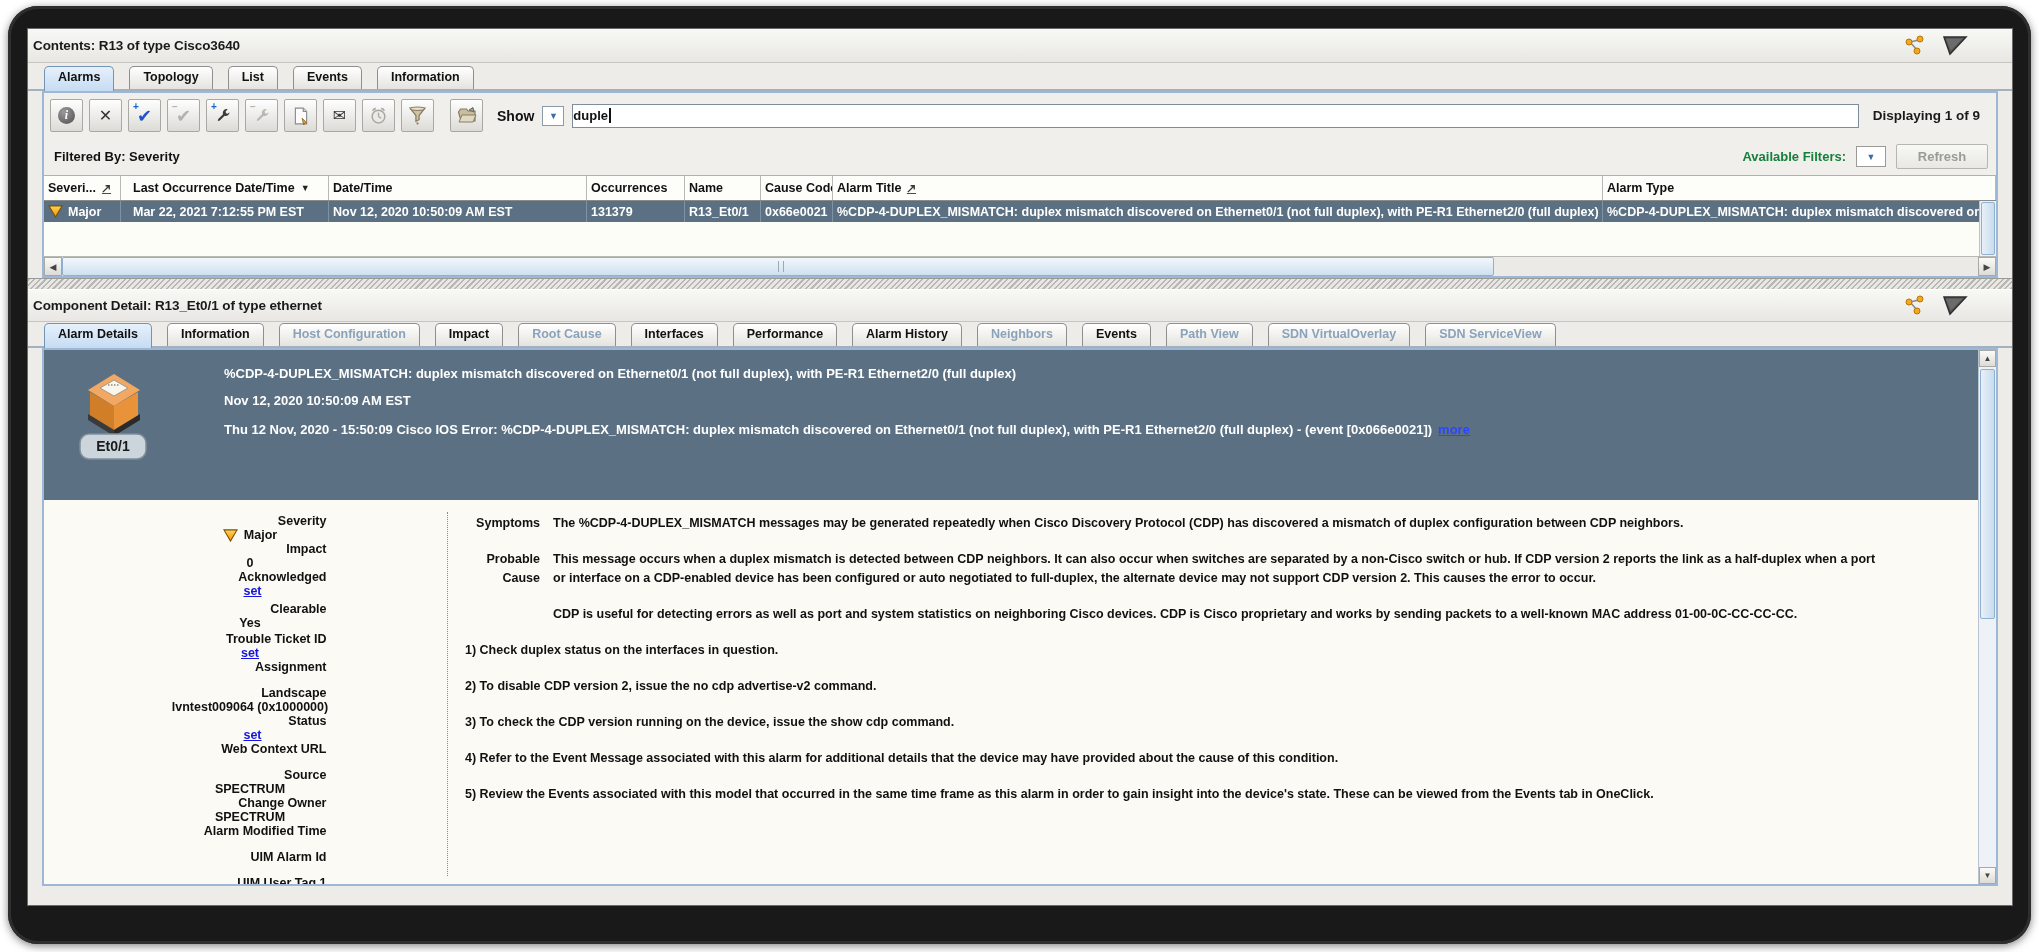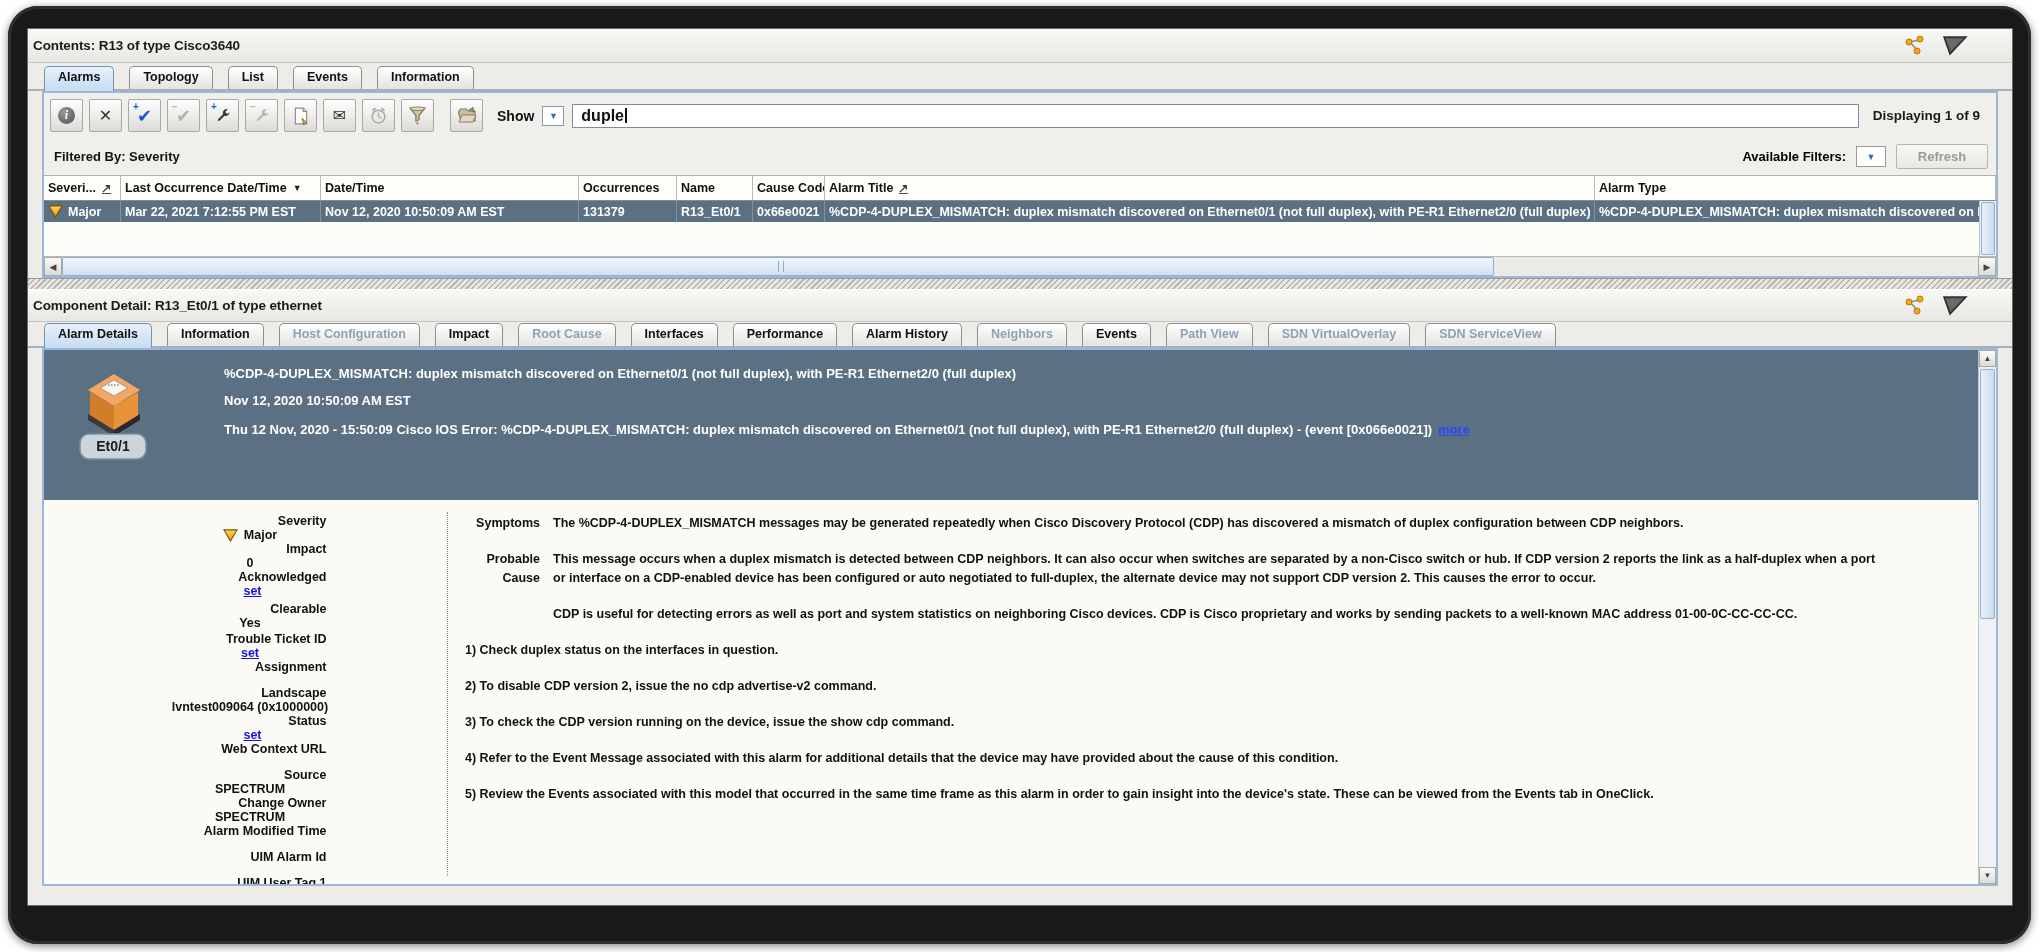--- a/index.html
+++ b/index.html
@@ -32,39 +32,39 @@
   .tbtn.dis .glyph { color:#b2b1ad; }
   .tbtn .badge { position:absolute; left:4px; top:1px; font-size:10px; font-weight:bold; color:#1166cc; }
   .tbtn.dis .badge { color:#b2b1ad; }
   .infocirc { width:17px; height:17px; border-radius:50%; background:radial-gradient(circle at 35% 30%,#9a9a9a,#4d4d4d); color:#fff; font-weight:bold; font-size:12px; font-family:"Liberation Serif",serif; display:flex; align-items:center; justify-content:center; font-style:italic; }
   .check { color:#2255cc !important; font-size:18px !important; }
   .tbtn.dis .check { color:#b2b1ad !important; }
   .gap { width:10px; flex:0 0 auto; }
   .showlbl { font-size:14px; font-weight:bold; color:#111; margin:0 8px 0 8px; }
   .ddbtn { width:22px; height:20px; border:1px solid #8a9aaa; background:#fff; display:flex; align-items:center; justify-content:center; margin-right:8px; flex:0 0 auto; }
   .ddbtn::after { content:"▼"; font-size:9px; color:#3a6ea5; }
-  .searchbox { height:24px; border:1px solid #7d8d9d; background:#fff; flex:1 1 auto; display:flex; align-items:center; padding:0 8px; font-size:16px; font-weight:bold; color:#111; }
+  .searchbox { height:24px; border:1px solid #7d8d9d; background:#fff; flex:1 1 auto; display:flex; align-items:center; padding:0 0; font-size:13px; font-weight:bold; color:#111; }
   .caret { display:inline-block; width:1.5px; height:15px; background:#111; margin-left:1px; }
   .displaying { font-size:13.5px; font-weight:bold; color:#1a1a1a; margin-left:14px; margin-right:8px; white-space:nowrap; }
 
   
   .filterbar { display:flex; align-items:center; padding:6px 8px 6px 10px; background:#f0efeb; }
   .filtered { font-size:13px; font-weight:bold; color:#111; }
-  .avail { font-size:13px; font-weight:bold; color:#000000; margin-left:auto; margin-right:10px; }
+  .avail { font-size:13px; font-weight:bold; color:#15803d; margin-left:auto; margin-right:10px; }
   .ddbtn2 { width:30px; height:21px; border:1px solid #9a9a96; background:#fff; display:flex; align-items:center; justify-content:center; margin-right:10px; }
   .ddbtn2::after { content:"▼"; font-size:9px; color:#3a6ea5; }
   .refreshbtn { width:92px; height:25px; border:1px solid #b5b5b1; background:linear-gradient(#f8f8f5,#e8e7e3); color:#9a9a96; font-size:13px; font-weight:bold; display:flex; align-items:center; justify-content:center; border-radius:2px; }
 
   
   .tablewrap { position:relative; background:#fdfdf8; border-top:1px solid #b0b0ac; }
   .thead { display:flex; height:25px; background:#fdfdfa; border-bottom:1px solid #8a8a86; }
   .th { display:flex; align-items:center; padding:0 4px; border-right:1px solid #b8b8b4; font-size:12.5px; font-weight:bold; color:#111; white-space:nowrap; overflow:hidden; }
   .th svg { margin-left:5px; flex:0 0 auto; }
   .sortdesc { font-size:9px; color:#222; margin-left:6px; }
-  .c0{width:77px;} .c1{width:200px;} .c2{width:258px;} .c3{width:98px;} .c4{width:76px;} .c5{width:72px;} .c6{width:770px;} .c7{flex:1;}
+  .c0{width:77px;} .c1{width:200px;margin-left:8px;} .c2{width:258px;} .c3{width:98px;} .c4{width:76px;} .c5{width:72px;} .c6{width:770px;} .c7{flex:1;}
   .trow { display:flex; height:21px; background:#5b7183; color:#fff; }
   .td { display:flex; align-items:center; padding:0 4px; border-right:1px solid #7e93a4; font-size:12.5px; font-weight:bold; white-space:nowrap; overflow:hidden; }
   .td .sevicon { margin-right:5px; flex:0 0 auto; }
   .tempty { height:34px; background:#fdfdf8; }
   .vscroll-t { position:absolute; right:0; top:25px; bottom:20px; width:17px; background:#eef2f6; border-left:1px solid #b8c4d0; }
   .vthumb-t { position:absolute; left:1px; right:1px; top:1px; bottom:1px; background:linear-gradient(90deg,#e8f0f8,#c8dcee); border:1px solid #8fb0d0; border-radius:2px; }
 
   .hscroll { position:relative; height:20px; background:#eceae6; border-top:1px solid #b8b8b4; display:flex; }
   .harrow { width:18px; height:100%; border:1px solid #a8a8a4; background:linear-gradient(#fafaf7,#dcdbd7); display:flex; align-items:center; justify-content:center; font-size:9px; color:#444; flex:0 0 auto; }
   .hthumb { width:1432px; height:100%; background:linear-gradient(#f2f7fc,#cfe0f0); border:1px solid #8fb0d0; border-radius:2px; position:relative; flex:0 0 auto; }

